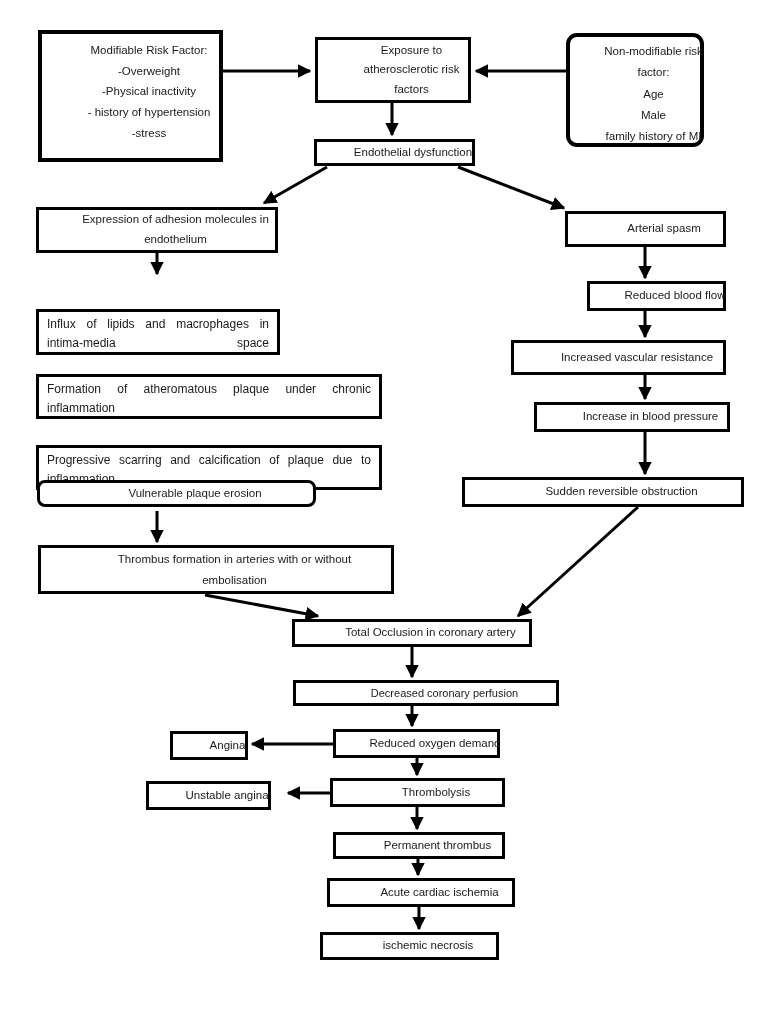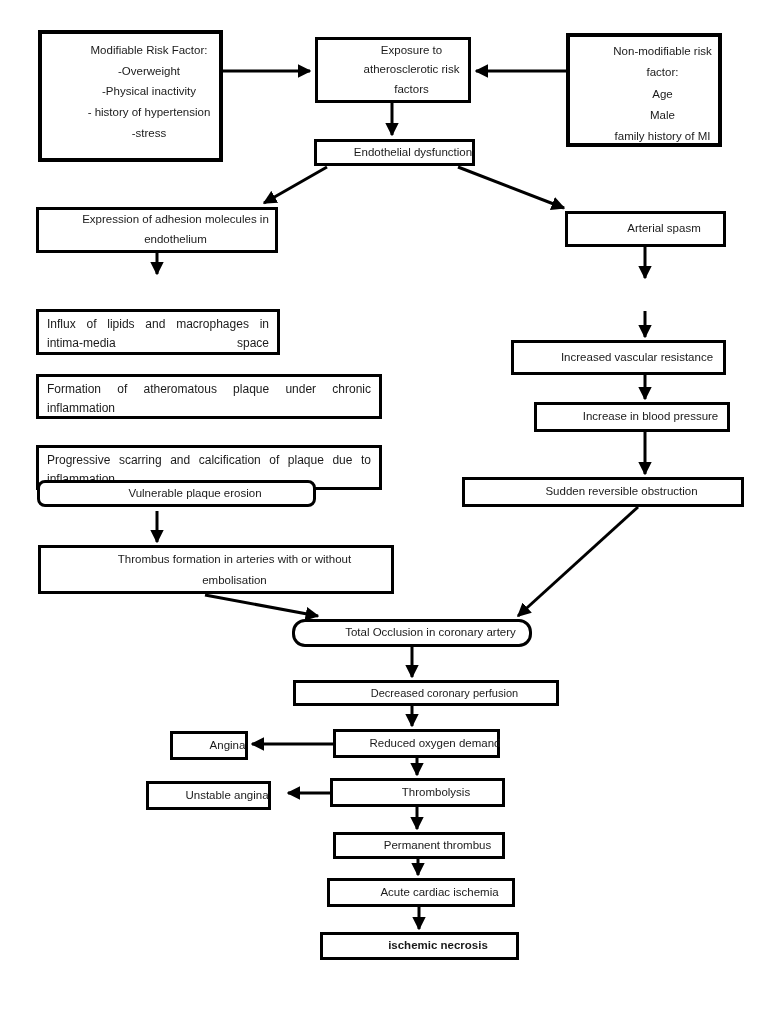--- a/index.html
+++ b/index.html
@@ -34,42 +34,42 @@
     text-align:justify;
     font-size:12px;
     line-height:1.6;
     padding:3px 8px;
     margin-top:32px;
   }
   .justify:after{content:"";display:inline-block;width:100%;}
   
   #n-modifiable{left:38px;top:30px;width:185px;height:132px;border-width:4px;padding-top:6px;}
   #n-exposure{left:315px;top:37px;width:156px;height:66px;line-height:1.7;}
-  #n-nonmodifiable{left:566px;top:33px;width:156px;height:114px;border-width:4px;padding-top:4px;line-height:1.85;}
+  #n-nonmodifiable{left:566px;top:33px;width:138px;height:114px;border-width:4px;padding-top:4px;line-height:1.85;border-radius:11px;}
   #n-endothelial{left:314px;top:139px;width:161px;height:27px;}
   #n-adhesion{left:36px;top:207px;width:242px;height:46px;line-height:1.7;}
   #n-influx{left:36px;top:277px;width:244px;height:46px;}
   #n-formation{left:36px;top:342px;width:346px;height:45px;}
   #n-scarring{left:36px;top:413px;width:346px;height:45px;}
   #n-erosion{left:37px;top:480px;width:279px;height:27px;border-radius:8px;}
   #n-thrombus{left:38px;top:545px;width:356px;height:49px;line-height:1.8;}
   #n-spasm{left:565px;top:211px;width:161px;height:36px;}
   #n-reduced-flow{left:587px;top:281px;width:139px;height:30px;}
   #n-resistance{left:511px;top:340px;width:215px;height:35px;}
   #n-bp{left:534px;top:402px;width:196px;height:30px;}
   #n-obstruction{left:462px;top:477px;width:282px;height:30px;}
-  #n-occlusion{left:292px;top:619px;width:240px;height:28px;border-radius:13px;}
+  #n-occlusion{left:292px;top:619px;width:240px;height:28px;}
   #n-perfusion{left:293px;top:680px;width:266px;height:26px;font-size:11px;}
   #n-oxygen{left:333px;top:729px;width:167px;height:29px;}
   #n-angina{left:170px;top:731px;width:78px;height:29px;}
   #n-thrombolysis{left:330px;top:778px;width:175px;height:29px;}
   #n-unstable{left:146px;top:781px;width:125px;height:29px;}
   #n-permanent{left:333px;top:832px;width:172px;height:27px;}
   #n-ischemia{left:327px;top:878px;width:188px;height:29px;}
-  #n-necrosis{left:320px;top:932px;width:199px;height:28px;font-weight:bold;}
+  #n-necrosis{left:320px;top:932px;width:179px;height:28px;}
 </style>
 </head>
 <body>
 
 <div id="canvas">
 
   <svg id="arrow-layer" viewBox="0 0 768 1024" xmlns="http://www.w3.org/2000/svg">
     <defs>
       <marker id="ah" viewBox="0 0 10 10" refX="9" refY="5" markerWidth="4.6" markerHeight="4.6" orient="auto-start-reverse">
         <path d="M0,0 L10,5 L0,10 z" fill="#000"></path>
@@ -146,20 +146,23 @@
 
   <div class="node" id="n-thrombus">
     <span class="ln">Thrombus formation in arteries with or without</span>
     <span class="ln">embolisation</span>
   </div>
 
   <div class="node" id="n-spasm">
     <span class="ln">Arterial spasm</span>
   </div>
 
+  <div class="node" id="n-reduced-flow">
+    <span class="ln">Reduced blood flow</span>
+  </div>
 
   <div class="node" id="n-resistance">
     <span class="ln">Increased vascular resistance</span>
   </div>
 
   <div class="node" id="n-bp">
     <span class="ln">Increase in blood pressure</span>
   </div>
 
   <div class="node" id="n-obstruction">

